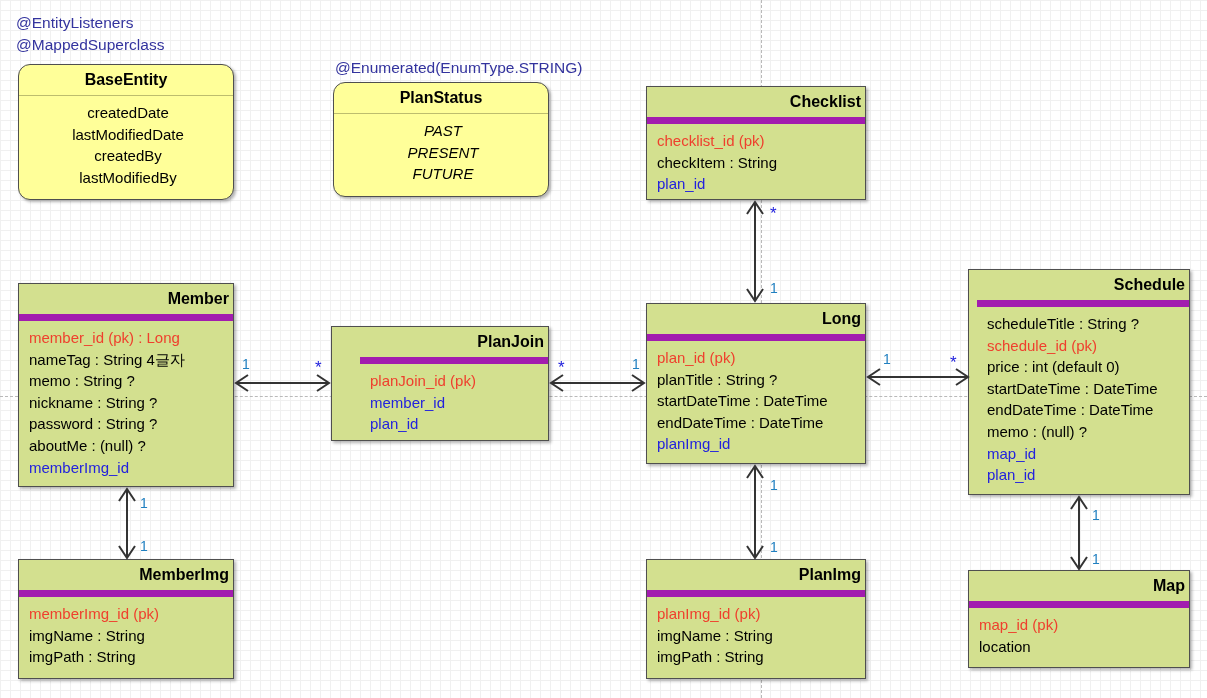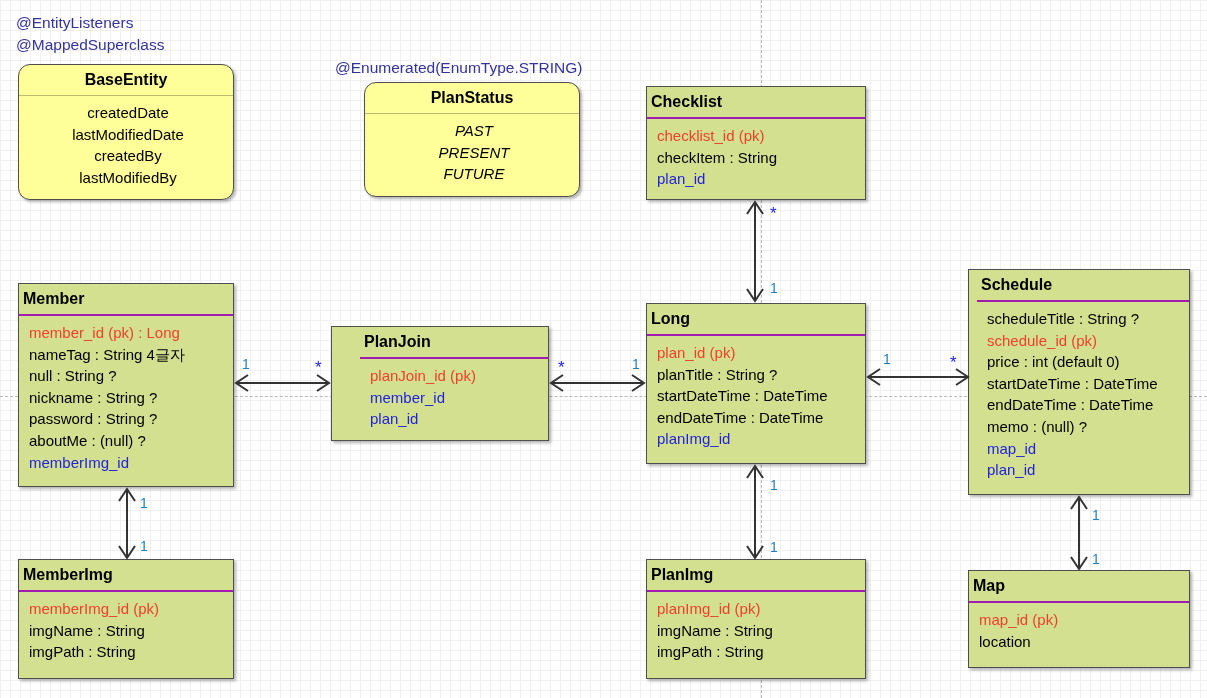--- a/index.html
+++ b/index.html
@@ -31,22 +31,22 @@
     white-space:nowrap;line-height:21px;
   }
 
   
   .entity{
     position:absolute;box-sizing:border-box;
     background:#d3e08f;border:1px solid #4f4f4f;
     box-shadow:2px 2px 3px rgba(0,0,0,.30);
   }
   .entity .hdr{
-    text-align:left;font-weight:bold;font-size:16px;color:#000;
-    padding:6px 4px 6px 4px;border-bottom:2px solid #a21caf;
+    text-align:right;font-weight:bold;font-size:16px;color:#000;
+    padding:6px 4px 6px 4px;border-bottom:7px solid #a21caf;
     line-height:18px;
   }
   .entity .body{padding:6px 8px 6px 10px;}
   .entity .attr{
     font-size:15px;line-height:21.6px;color:#000;white-space:nowrap;
   }
   .attr.pk{color:#ef3f2d;}
   .attr.fk{color:#2222dd;}
 
   
@@ -87,21 +87,21 @@
   <div class="rbox" style="left:18px;top:64px;width:216px;height:136px;">
     <div class="hdr">BaseEntity</div>
     <div class="body">
       <div class="attr">createdDate</div>
       <div class="attr">lastModifiedDate</div>
       <div class="attr">createdBy</div>
       <div class="attr">lastModifiedBy</div>
     </div>
   </div>
 
-  <div class="rbox" style="left:333px;top:82px;width:216px;height:115px;margin-left:31px;">
+  <div class="rbox" style="left:333px;top:82px;width:216px;height:115px;">
     <div class="hdr">PlanStatus</div>
     <div class="body">
       <div class="attr it">PAST</div>
       <div class="attr it">PRESENT</div>
       <div class="attr it">FUTURE</div>
     </div>
   </div>
 
   <div class="entity" style="left:646px;top:86px;width:220px;height:114px;">
     <div class="hdr">Checklist</div>
@@ -110,21 +110,21 @@
       <div class="attr">checkItem : String</div>
       <div class="attr fk">plan_id</div>
     </div>
   </div>
 
   <div class="entity" style="left:18px;top:283px;width:216px;height:204px;">
     <div class="hdr">Member</div>
     <div class="body">
       <div class="attr pk">member_id (pk) : Long</div>
       <div class="attr">nameTag : String 4글자</div>
-      <div class="attr">null : String ?</div>
+      <div class="attr">memo : String ?</div>
       <div class="attr">nickname : String ?</div>
       <div class="attr">password : String ?</div>
       <div class="attr">aboutMe : (null) ?</div>
       <div class="attr fk">memberImg_id</div>
     </div>
   </div>
 
   <div class="entity" style="left:331px;top:326px;width:218px;height:115px;padding-left:28px;">
     <div class="hdr">PlanJoin</div>
     <div class="body">

